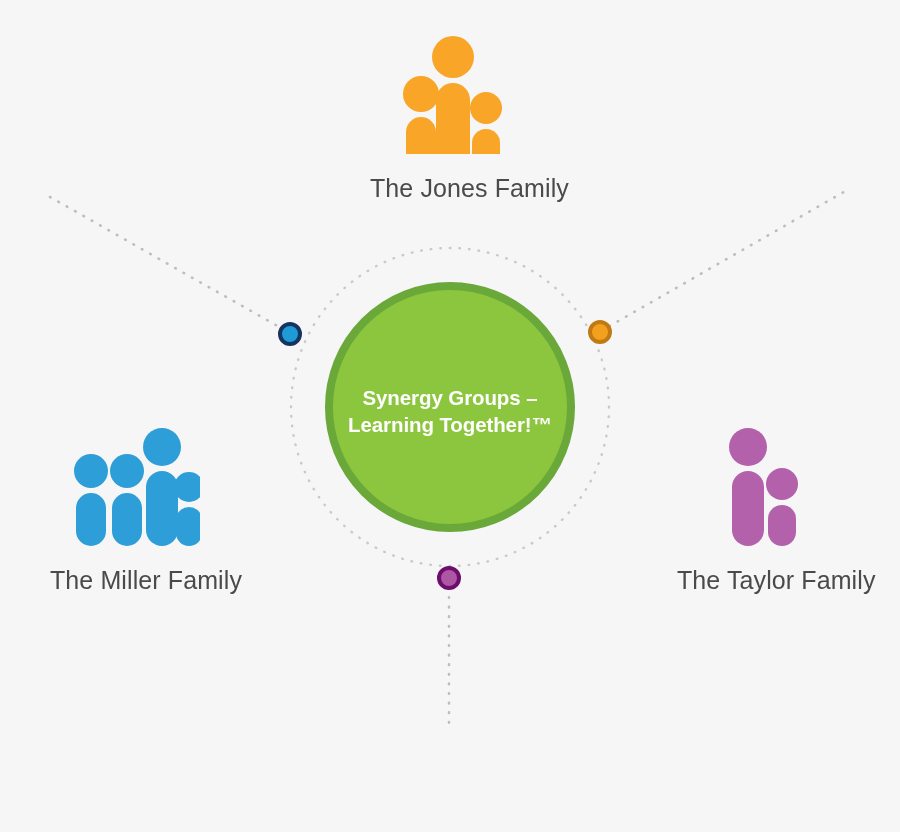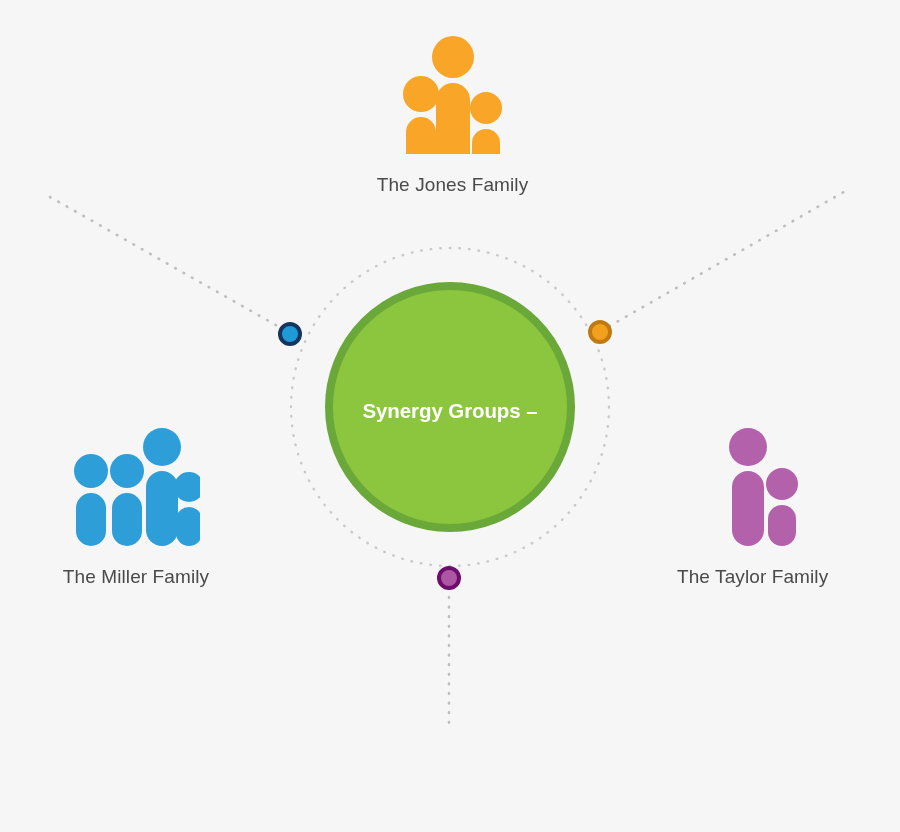--- a/index.html
+++ b/index.html
@@ -28,21 +28,21 @@
   .node-group {
     position: absolute;
   }
   .family-icon {
     position: relative;
     display: block;
   }
   .family-label {
     position: absolute;
     white-space: nowrap;
-    font-size: 19px;
+    font-size: 25px;
     color: #4a4a4a;
     font-family: "Liberation Sans", sans-serif;
     letter-spacing: 0.1px;
   }
   
   #node-jones { left: 370px; top: 34px; width: 165px; }
   #icon-jones { width: 100px; height: 120px; margin: 0 auto; }
   #label-jones { left: 0; top: 140px; width: 165px; text-align: center; }
   
   #node-miller { left: 50px; top: 428px; width: 172px; }
@@ -148,20 +148,21 @@
           <rect x="40" y="77" width="28" height="41" rx="14"></rect>
         </g>
       </svg>
     </div>
     <div class="family-label" id="label-taylor">The Taylor Family</div>
   </div>
 
   <div id="hub">
     <div id="hub-text">
       <span>Synergy Groups –</span><br>
+      <span>Learning Together!™</span>
     </div>
   </div>
 
   <div class="hub-dot" id="dot-miller" style="background:#1e9bd7;border:4px solid #15345f;"></div>
   <div class="hub-dot" id="dot-jones" style="background:#f2a01e;border:4px solid #c07a14;"></div>
   <div class="hub-dot" id="dot-taylor" style="background:#ad56a4;border:4px solid #6e0d6b;"></div>
 
 </div>
 
 </body></html>

